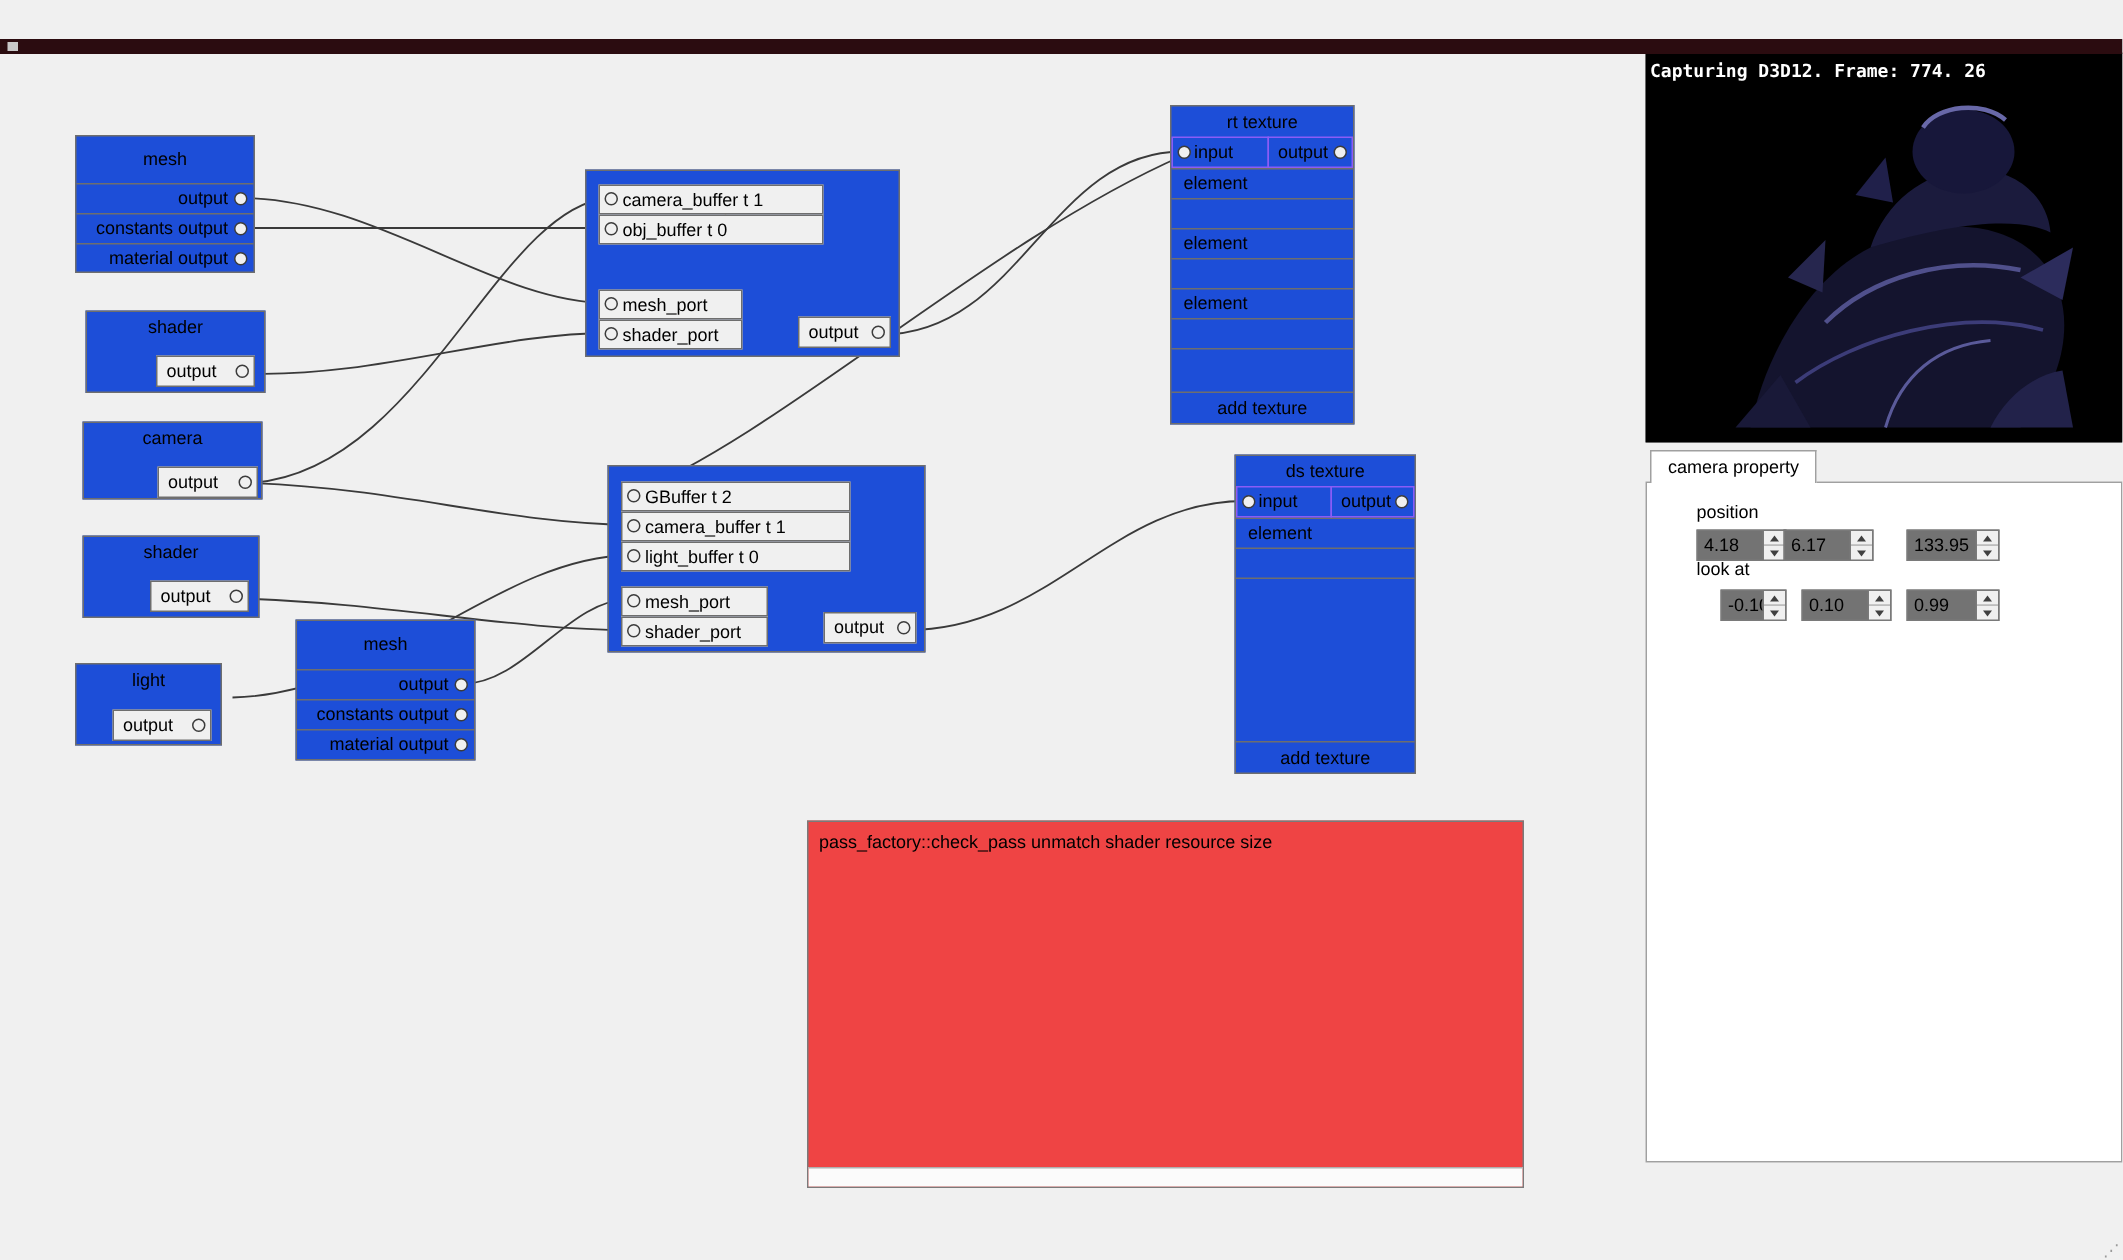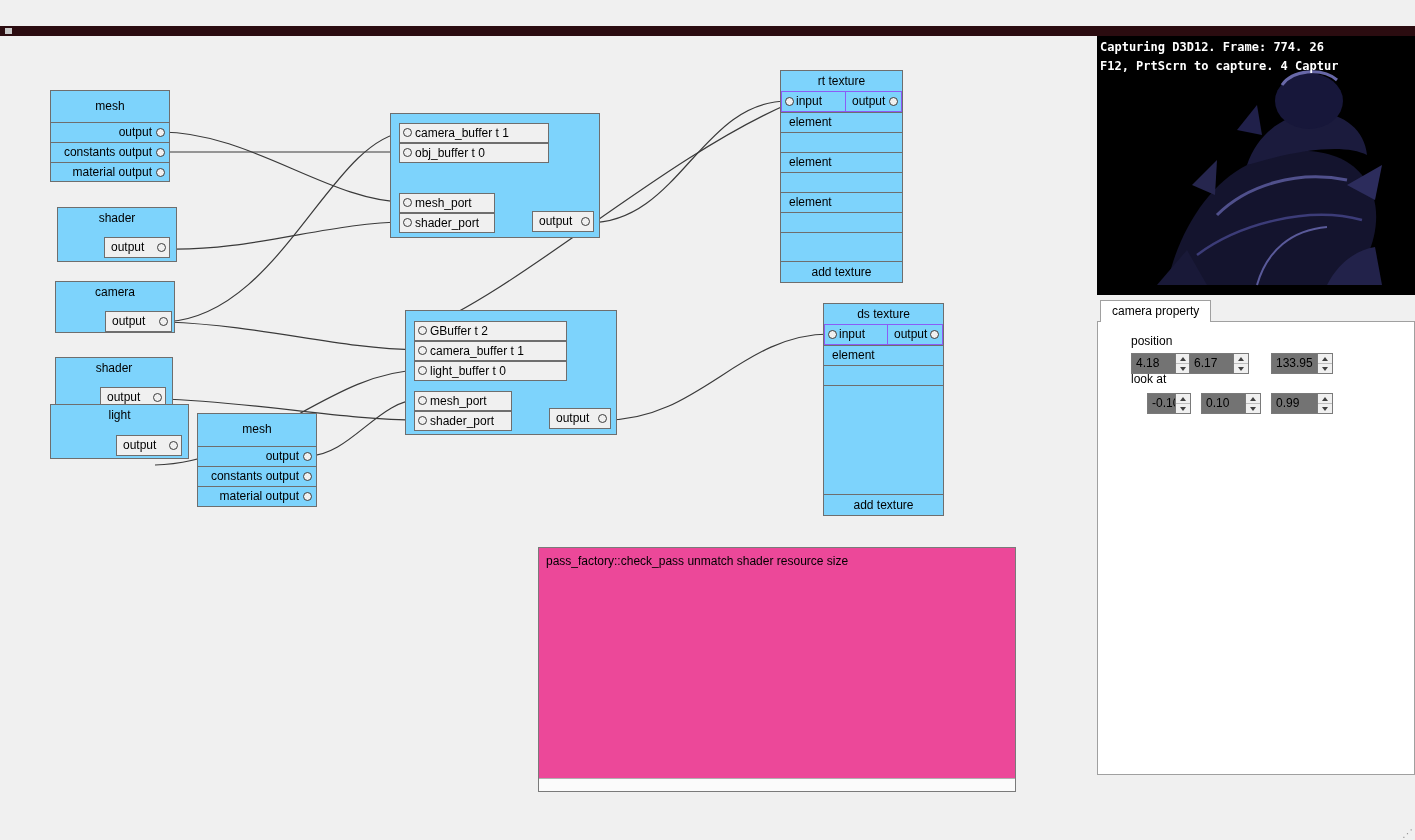--- a/index.html
+++ b/index.html
@@ -17,21 +17,21 @@
   .wbtns { margin-left:auto; display:flex; height:26px; }
   .wbtn { width:46px; height:26px; color:#fff; font-size:12px; display:flex;
           align-items:center; justify-content:center; cursor:default; }
   .menustrip { position:absolute; left:0; top:26px; width:1415px; height:10px; background:#2b0c10; z-index:10; }
   .menuglyph { position:absolute; left:5px; top:2px; width:7px; height:6px; background:#c8c8c8; }
 
   
   .wires { position:absolute; left:0; top:0; z-index:1; }
   .wires path { stroke:#3a3a3a; stroke-width:1.2; fill:none; }
 
-  .node { position:absolute; border:1px solid #6e6e6e; background:#7dd3fc;
+  .node { position:absolute; border:1px solid #6e6e6e; background:#1d4ed8;
           font-size:12px; z-index:2; }
   .ntitle  { text-align:center; }
   .trow { position:relative; height:20px; border-top:1px solid #6e6e6e;
           text-align:right; padding-right:17px; line-height:19px; }
   .port { position:absolute; width:9px; height:9px; border:1px solid #3c3c3c;
           border-radius:50%; background:#f0f0f0; top:50%; margin-top:-5px; z-index:3; }
   .pright { right:4px; } .pright2 { right:3px; } .pleft { left:3px; }
 
   .outbox { position:absolute; height:21px; border:1px solid #6e6e6e; background:#f0f0f0;
             line-height:19px; padding-left:6px; }
@@ -44,21 +44,21 @@
   .texports { display:flex; height:21px; }
   .texin,.texout { position:relative; flex:1; border:1px solid #8b5cf6; line-height:19px; }
   .texout { margin-left:-1px; padding-left:6px; }
   .texin  { padding-left:14px; }
   .xrow { height:20px; border-top:1px solid #6e6e6e; padding-left:8px; line-height:19px; }
   .xspacer { flex:1; border-top:1px solid #6e6e6e; }
   .xadd { height:21px; border-top:1px solid #6e6e6e; text-align:center; line-height:20px; cursor:default; }
 
   
   .log { position:absolute; left:538px; top:547px; width:478px; height:245px;
-         background:#ec4899; border:1px solid #7a7a7a; font-size:12px; z-index:2; }
+         background:#ef4444; border:1px solid #7a7a7a; font-size:12px; z-index:2; }
   .logtext { padding:6px 7px; }
   .logscroll { position:absolute; left:0; right:0; bottom:0; height:13px;
                border-top:1px solid #b0b0b0; background:#fbfbfb; }
 
   
   .preview { position:absolute; left:1097px; top:35px; width:318px; height:260px;
              background:#000; overflow:hidden; z-index:2; }
   .overlay { position:absolute; left:3px; top:3px; color:#fff; z-index:3;
              font-family:"DejaVu Sans Mono", monospace; font-weight:bold;
              font-size:12px; line-height:19px; white-space:nowrap; }
@@ -129,21 +129,21 @@
   </div>
 
   <div class="node" style="left:55px;top:357px;width:118px;height:55px">
     <div class="ntitle" style="height:20px;line-height:20px">shader</div>
     <div class="outbox" style="right:6px;bottom:3px;width:66px">
       <span>output</span>
       <span class="port pright2"></span>
     </div>
   </div>
 
-  <div class="node" style="left:50px;top:404px;width:139px;height:55px">
+  <div class="node" style="left:50px;top:442px;width:98px;height:55px">
     <div class="ntitle" style="height:20px;line-height:20px">light</div>
     <div class="outbox" style="right:6px;bottom:2px;width:66px">
       <span>output</span>
       <span class="port pright2"></span>
     </div>
   </div>
 
   <div class="node" style="left:197px;top:413px;width:120px;height:94px">
     <div class="ntitle" style="height:32px;line-height:31px">mesh</div>
     <div class="trow"><span>output</span><span class="port pright"></span></div>
@@ -220,21 +220,20 @@
       <path d="M100,220 C140,190 210,170 265,185" stroke="#3c3c78" stroke-width="2.5" fill="none"></path>
       <path d="M160,250 C170,215 195,195 230,192" stroke="#5a5a9a" stroke-width="2" fill="none"></path>
       <path d="M250,150 L285,130 L278,165 Z" fill="#2c2c5c"></path>
       <path d="M95,150 L120,125 L118,160 Z" fill="#26264e"></path>
       <path d="M140,95 L160,70 L165,100 Z" fill="#20204a"></path>
       <path d="M230,250 C240,230 258,215 278,212 L285,250 Z" fill="#22224a"></path>
       <path d="M60,250 L90,215 L110,250 Z" fill="#191938"></path>
     </svg>
     <div class="overlay">
       <div>Capturing D3D12.   Frame: 774. 26</div>
-      <div>F12, PrtScrn to capture. 4 Captur</div>
     </div>
   </div>
 
   <div class="proppanel">
     <div class="tab">camera property</div>
     <div class="pane">
       <div class="grouplabel" style="left:33px;top:12px">position</div>
 
       <div class="spin" style="left:33px;top:31px;width:60px">
         <div class="spinval">4.18</div>

